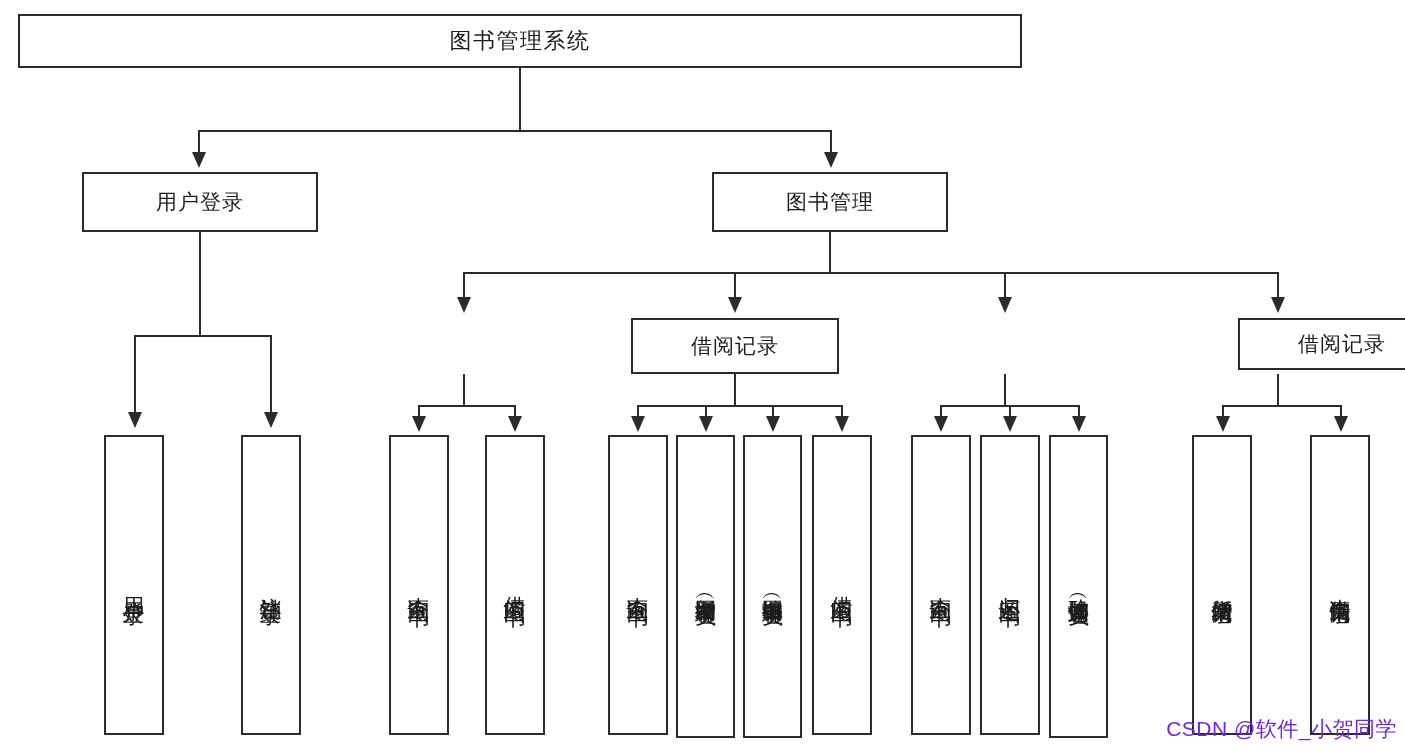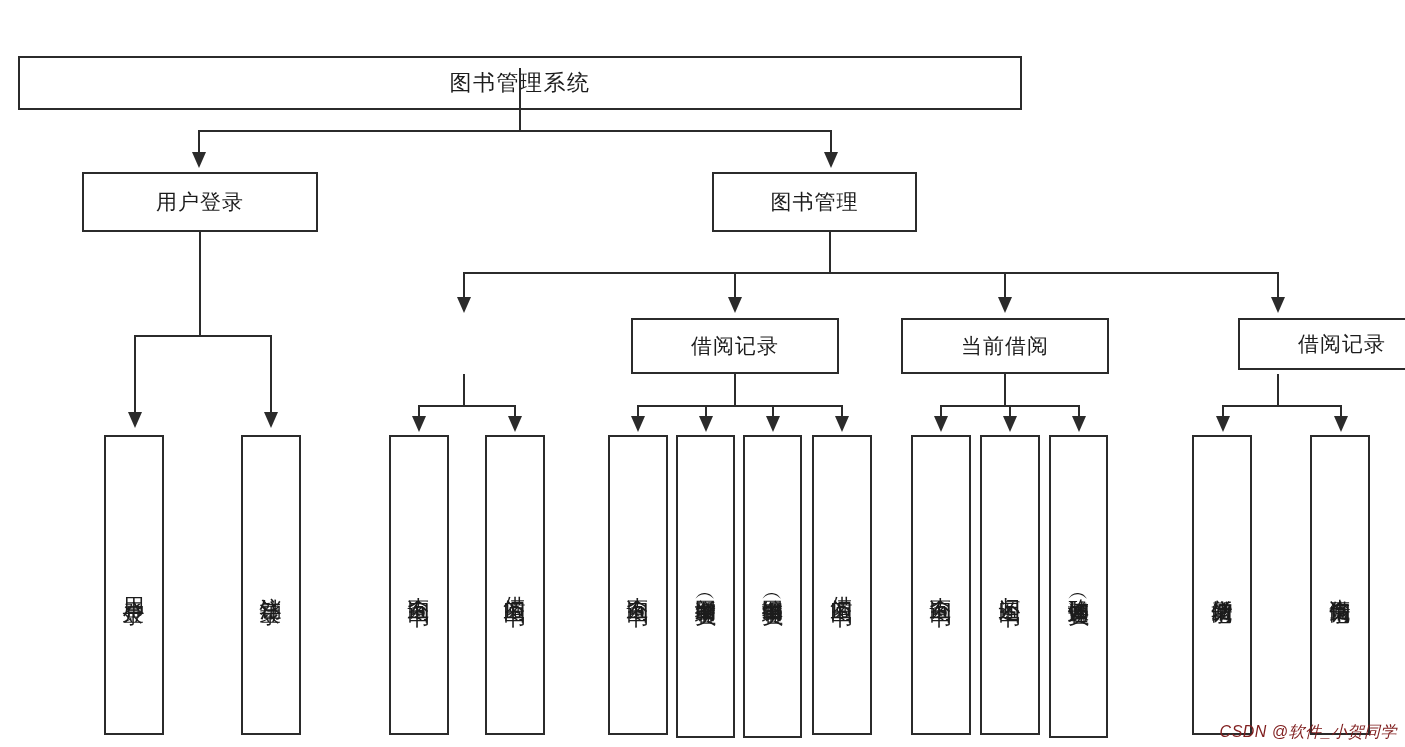--- a/index.html
+++ b/index.html
@@ -73,49 +73,48 @@
     height: 0;
     border-left: 7px solid transparent;
     border-right: 7px solid transparent;
     border-top: 16px solid #2b2b2b;
   }
   
   #watermark {
     position: absolute;
     right: 8px;
     bottom: 4px;
-    font-size: 16px;
-    color: #7f1d1d;
+    font-size: 21px;
+    color: #6d28d9;
     letter-spacing: 0.5px;
     user-select: none;
     white-space: nowrap;
-    font-style: italic;
   }
 </style>
 </head>
 <body>
 
 <div id="stage">
 
-  <div class="node root h" style="left:18px; top:14px; width:1004px; height:54px;margin-top:42px;">
+  <div class="node root h" style="left:18px; top:14px; width:1004px; height:54px;">
     <span class="lbl">图书管理系统</span>
   </div>
 
   <div class="ln v" style="left:519px; top:68px; width:2px; height:63px;"></div>
   <div class="ln h" style="left:198px; top:130px; width:634px; height:2px;"></div>
   <div class="ln v" style="left:198px; top:130px; width:2px; height:26px;"></div>
   <div class="arrow" style="left:192px; top:152px;"></div>
   <div class="ln v" style="left:830px; top:130px; width:2px; height:26px;"></div>
   <div class="arrow" style="left:824px; top:152px;"></div>
 
   <div class="node h" style="left:82px; top:172px; width:236px; height:60px;">
     <span class="lbl">用户登录</span>
   </div>
 
-  <div class="node h" style="left:712px; top:172px; width:205px; height:60px;">
+  <div class="node h" style="left:712px; top:172px; width:236px; height:60px;">
     <span class="lbl">图书管理</span>
   </div>
 
   <div class="ln v" style="left:199px; top:232px; width:2px; height:104px;"></div>
   <div class="ln h" style="left:134px; top:335px; width:138px; height:2px;"></div>
   <div class="ln v" style="left:134px; top:335px; width:2px; height:80px;"></div>
   <div class="arrow" style="left:128px; top:412px;"></div>
   <div class="ln v" style="left:270px; top:335px; width:2px; height:80px;"></div>
   <div class="arrow" style="left:264px; top:412px;"></div>
 
@@ -126,23 +125,20 @@
   <div class="ln v" style="left:734px; top:272px; width:2px; height:28px;"></div>
   <div class="arrow" style="left:728px; top:297px;"></div>
   <div class="ln v" style="left:1004px; top:272px; width:2px; height:28px;"></div>
   <div class="arrow" style="left:998px; top:297px;"></div>
   <div class="ln v" style="left:1277px; top:272px; width:2px; height:28px;"></div>
   <div class="arrow" style="left:1271px; top:297px;"></div>
 
   <div class="node h" style="left:631px; top:318px; width:208px; height:56px;">
     <span class="lbl">借阅记录</span>
   </div>
-  <div class="node h" style="left:901px; top:318px; width:208px; height:56px;">
-    <span class="lbl">当前借阅</span>
-  </div>
   <div class="node h" style="left:1238px; top:318px; width:208px; height:52px;">
     <span class="lbl">借阅记录</span>
   </div>
 
   <div class="ln v" style="left:463px; top:374px; width:2px; height:32px;"></div>
   <div class="ln h" style="left:418px; top:405px; width:98px; height:2px;"></div>
   <div class="ln v" style="left:418px; top:405px; width:2px; height:14px;"></div>
   <div class="arrow" style="left:412px; top:416px;"></div>
   <div class="ln v" style="left:514px; top:405px; width:2px; height:14px;"></div>
   <div class="arrow" style="left:508px; top:416px;"></div>

